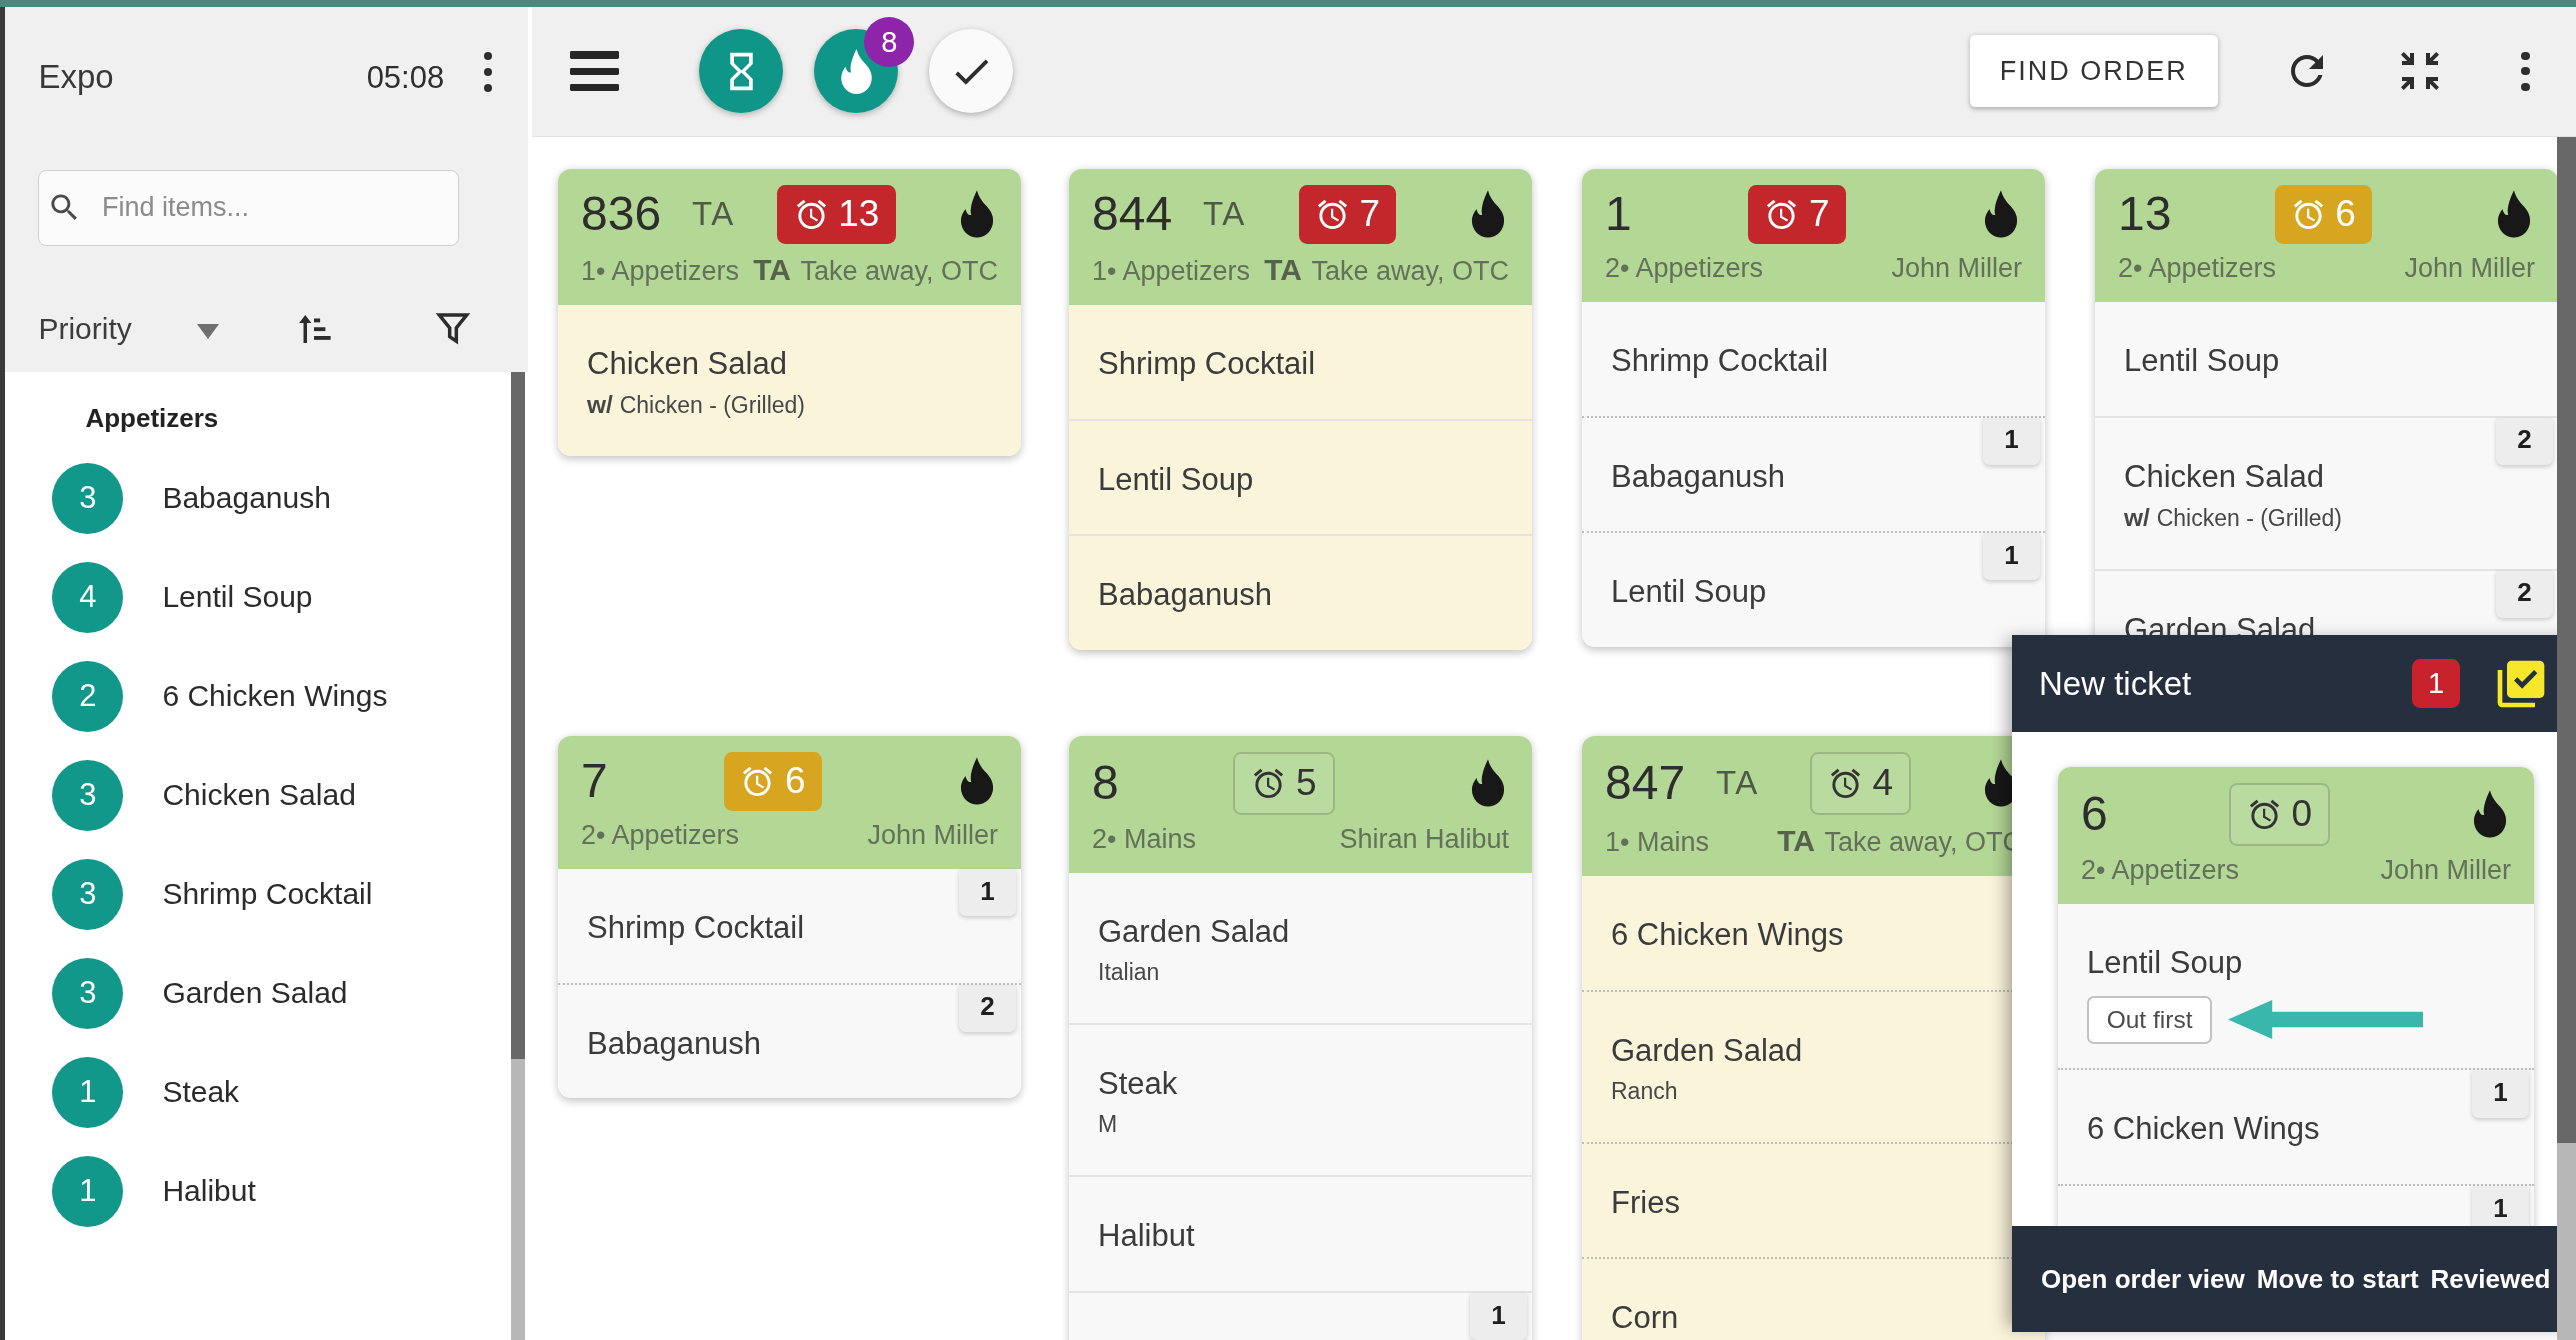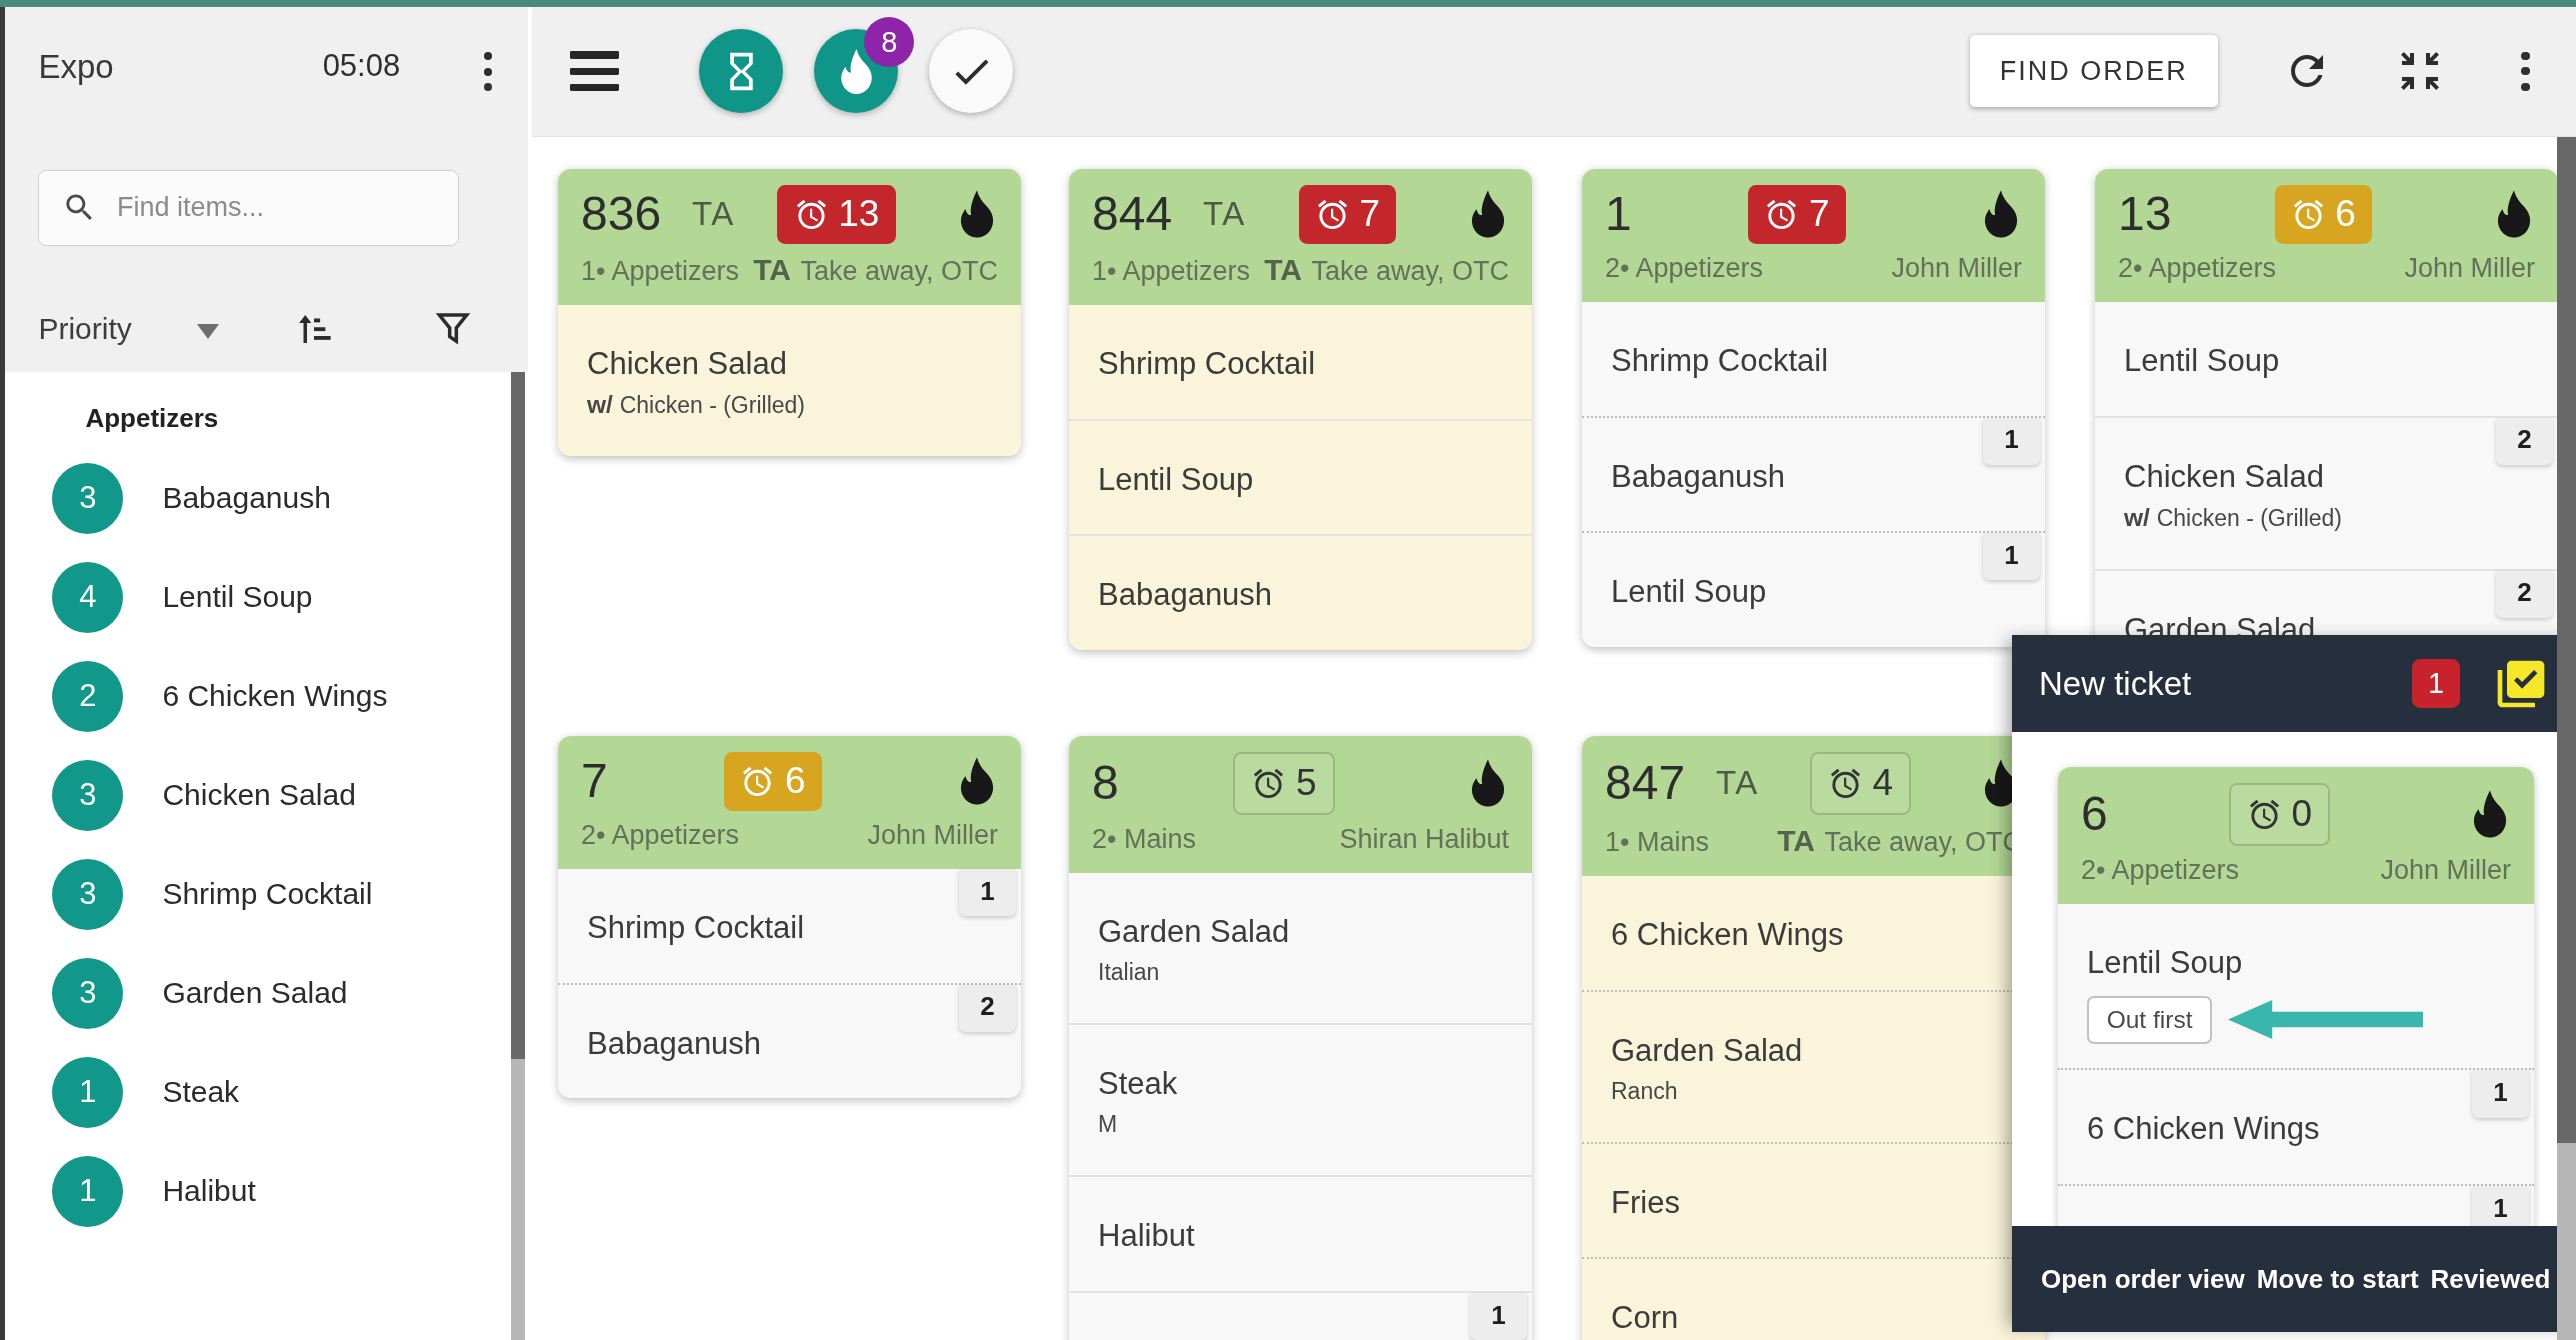--- a/index.html
+++ b/index.html
@@ -8,28 +8,28 @@
     background:#ffffff;font-family:"Liberation Sans",sans-serif;
     -webkit-font-smoothing:antialiased;color:#2e2e2e;
   }
   
   .top-strip{position:absolute;left:0;top:0;width:2576px;height:6.8px;background:#4a8a7e;z-index:90;}
   .left-edge{position:absolute;left:0;top:6.8px;width:5.4px;height:1334px;background:#3a3a3a;z-index:91;}
 
   
   #sidebar{position:absolute;left:5.4px;top:6.8px;width:523px;height:1334px;background:#ffffff;z-index:20;}
   .sidebar-top{position:absolute;left:0;top:0;width:523px;height:365px;background:#f0f0f0;}
-  .sb-headrow{position:absolute;left:33px;top:41px;right:27px;height:48px;display:flex;align-items:flex-start;gap:44px;}
+  .sb-headrow{position:absolute;left:33px;top:41px;right:27px;height:48px;display:flex;align-items:flex-end;}
   .sb-title{font-size:33px;color:#383838;}
   .sb-time{margin-left:auto;font-size:31px;color:#2e2e2e;}
   .kebab{display:inline-flex;flex-direction:column;gap:7.5px;padding:4.1px 9.5px;cursor:pointer;}
   .kebab i{width:8.2px;height:8.2px;border-radius:50%;background:#2f2f2f;display:block;}
   .sb-kebab{margin-left:30px;}
   .search-box{position:absolute;left:33px;top:163px;width:421px;height:76px;background:#fbfbfb;
-    border:1.4px solid #cfcfcf;border-radius:8.2px;display:flex;align-items:center;padding:0 23px;box-sizing:border-box;}
+    border:1.4px solid #cfcfcf;border-radius:8.2px;display:flex;align-items:center;padding:0 8px;box-sizing:border-box;}
   .search-box svg{width:35px;height:35px;flex:none;}
   .search-input{border:none;outline:none;background:transparent;font-size:27px;color:#555;
     margin-left:17.7px;width:100%;font-family:"Liberation Sans",sans-serif;}
   .search-input::placeholder{color:#8b8b8b;}
   .priority-row{position:absolute;left:33px;top:291px;width:456px;height:63px;display:flex;align-items:center;gap:32px;}
   .priority-label{font-size:30px;color:#3d3d3d;}
   .caret-down{width:0;height:0;border-left:11.6px solid transparent;border-right:11.6px solid transparent;
     border-top:15px solid #6f6f6f;margin-left:33px;margin-top:4.1px;}
   .sort-btn{margin-left:auto;}
   .filter-btn{margin-left:65px;margin-right:20.4px;}

